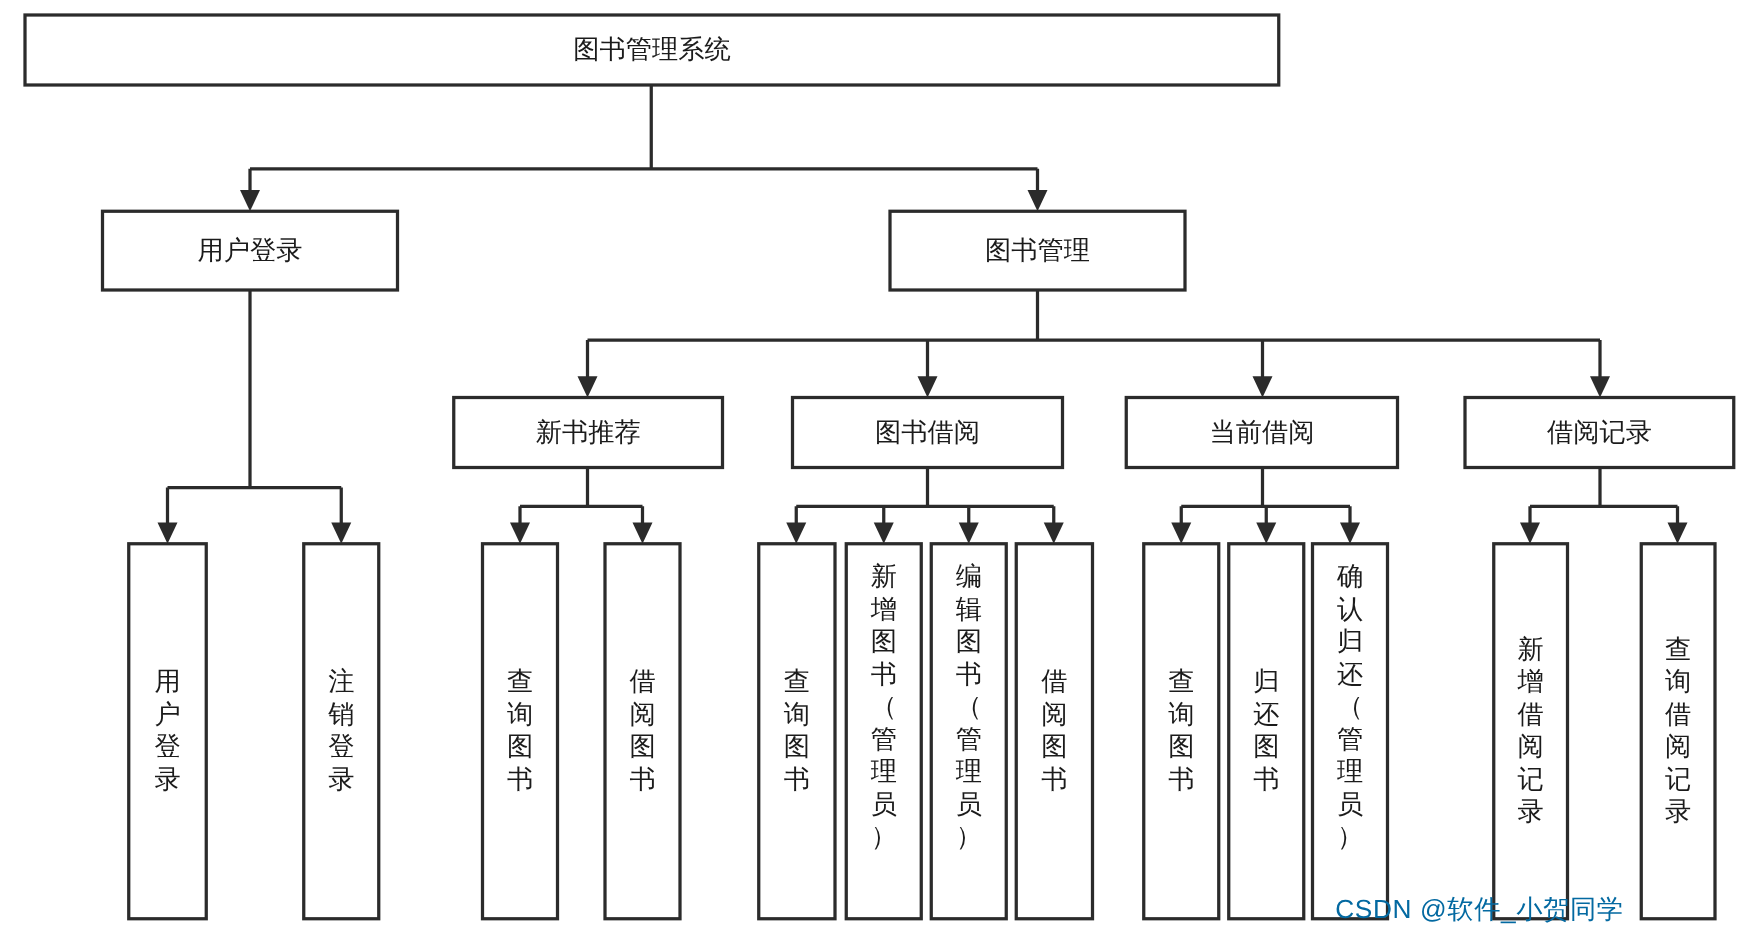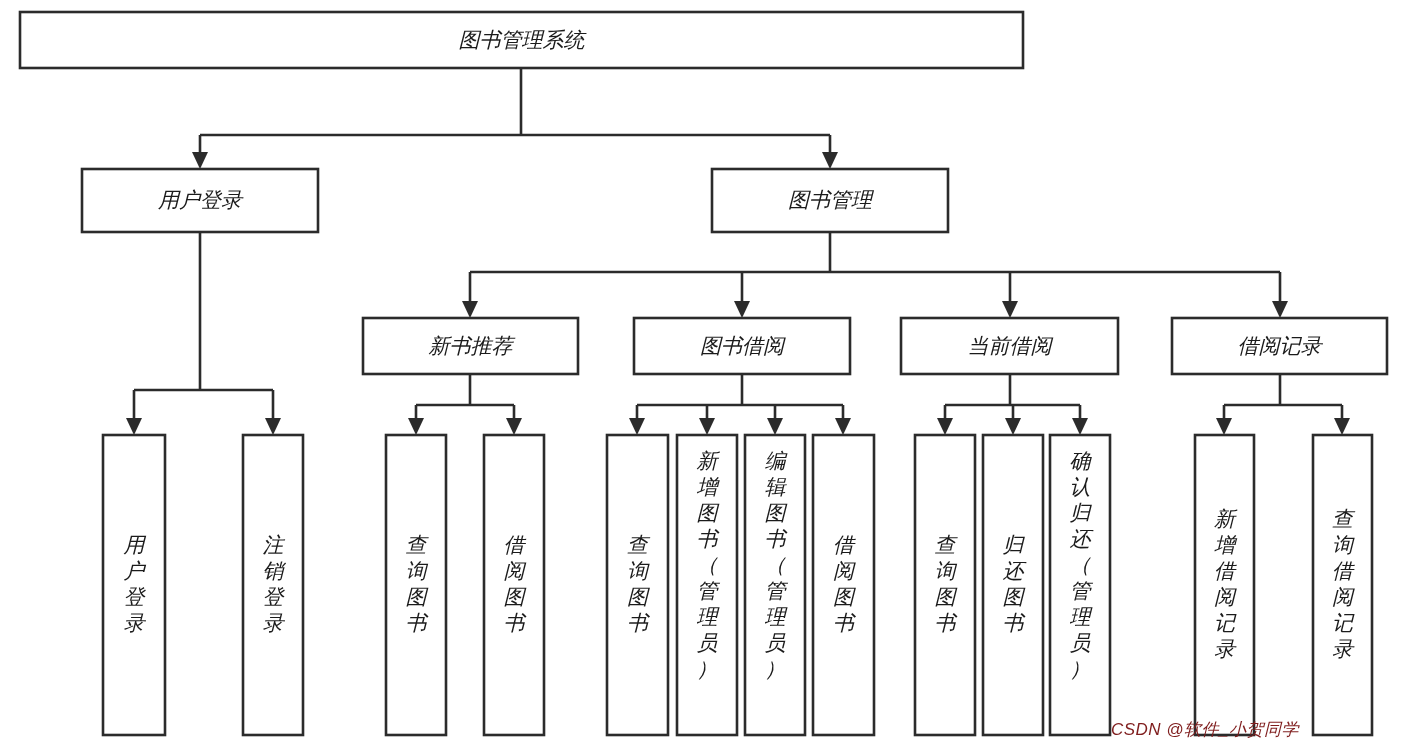--- a/index.html
+++ b/index.html
@@ -12,21 +12,20 @@
     width: 1405px;
     height: 747px;
     overflow: hidden;
     font-family: "Liberation Sans", "DejaVu Sans", sans-serif;
   }
   #diagram-root {
     position: relative;
     width: 1307px;
     height: 747px;
     background: #ffffff;
-    font-style: italic;
   }
   svg.diagram-canvas {
     position: absolute;
     left: 0;
     top: 0;
     width: 1405px;
     height: 747px;
     display: block;
   }
   .node-box {
@@ -58,22 +57,22 @@
     fill: #1b1b1b;
     text-anchor: middle;
     dominant-baseline: middle;
     white-space: pre;
   }
   .watermark-text {
     position: absolute;
     right: 8px;
     bottom: 6px;
     font-family: "Liberation Sans", "DejaVu Sans", sans-serif;
-    font-size: 17px;
-    color: #7f1d1d;
+    font-size: 21px;
+    color: #0369a1;
     letter-spacing: 0.5px;
     user-select: none;
     white-space: pre;
   }
 </style>
 </head>
 <body>
 
 <div id="diagram-root">
   <svg class="diagram-canvas" viewBox="0 0 1405 747">

